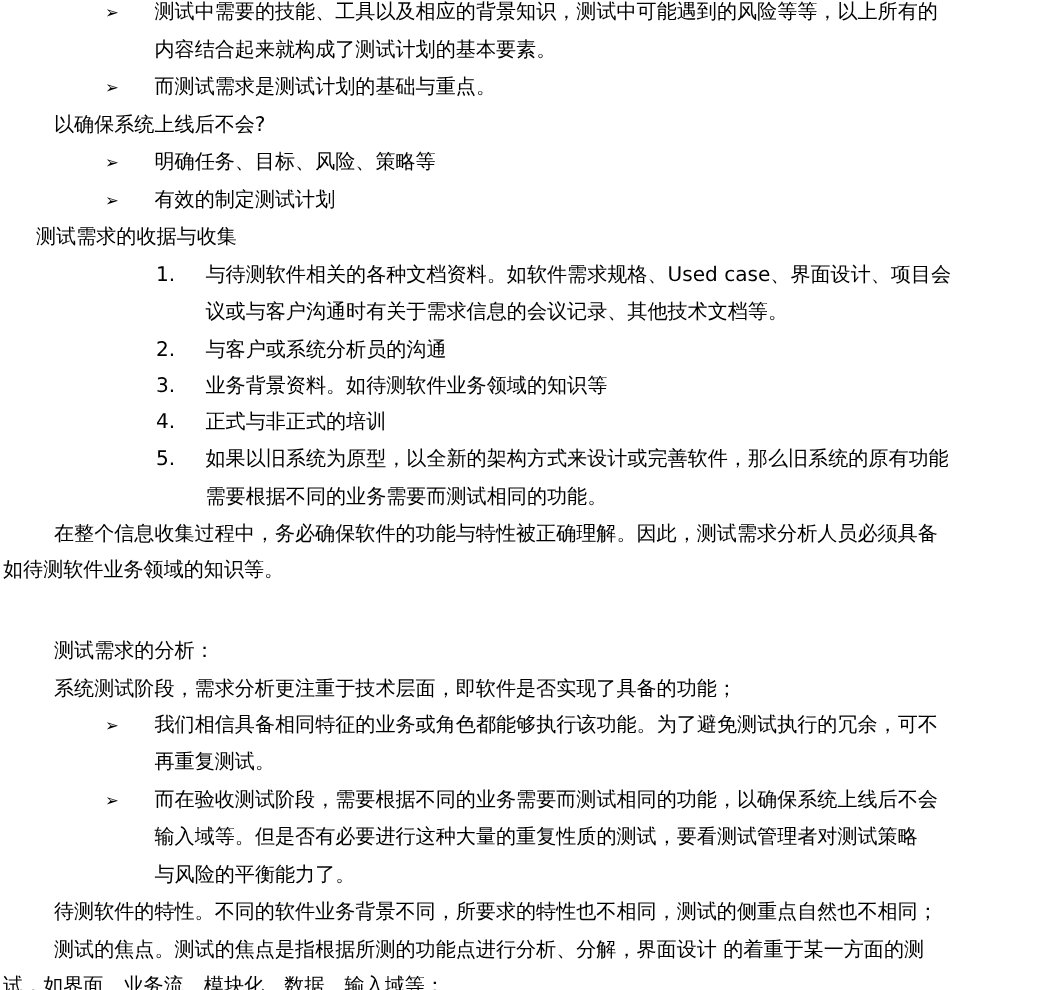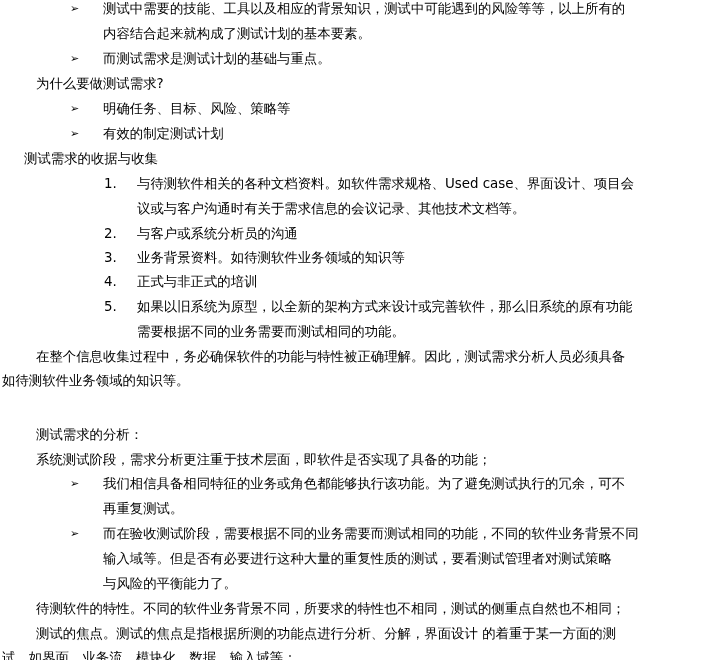--- a/index.html
+++ b/index.html
@@ -16,21 +16,21 @@
 <body>
 
 <div>
 
   <span class="bullet" style="top:-3px">➢</span>
   <div class="line" style="left:103px;top:-3px">测试中需要的技能、工具以及相应的背景知识，测试中可能遇到的风险等等，以上所有的</div>
   <div class="line" style="left:103px;top:22px">内容结合起来就构成了测试计划的基本要素。</div>
   <span class="bullet" style="top:47px">➢</span>
   <div class="line" style="left:103px;top:47px">而测试需求是测试计划的基础与重点。</div>
 
-  <div class="line" style="left:36px;top:72px">为什么要做测试需求?</div>
+  <div class="line" style="left:36px;top:72px">以确保系统上线后不会?</div>
   <span class="bullet" style="top:97px">➢</span>
   <div class="line" style="left:103px;top:97px">明确任务、目标、风险、策略等</div>
   <span class="bullet" style="top:122px">➢</span>
   <div class="line" style="left:103px;top:122px">有效的制定测试计划</div>
 
   <div class="line" style="left:24px;top:147px">测试需求的收据与收集</div>
   <span class="num" style="top:172px">1.</span>
   <div class="line" style="left:137px;top:172px">与待测软件相关的各种文档资料。如软件需求规格、Used case、界面设计、项目会</div>
   <div class="line" style="left:137px;top:197px">议或与客户沟通时有关于需求信息的会议记录、其他技术文档等。</div>
   <span class="num" style="top:222px">2.</span>
@@ -44,19 +44,19 @@
   <div class="line" style="left:137px;top:320px">需要根据不同的业务需要而测试相同的功能。</div>
   <div class="line" style="left:36px;top:345px">在整个信息收集过程中，务必确保软件的功能与特性被正确理解。因此，测试需求分析人员必须具备</div>
   <div class="line" style="left:2px;top:369px">如待测软件业务领域的知识等。</div>
 
   <div class="line" style="left:36px;top:423px">测试需求的分析：</div>
   <div class="line" style="left:36px;top:448px">系统测试阶段，需求分析更注重于技术层面，即软件是否实现了具备的功能；</div>
   <span class="bullet" style="top:472px">➢</span>
   <div class="line" style="left:103px;top:472px">我们相信具备相同特征的业务或角色都能够执行该功能。为了避免测试执行的冗余，可不</div>
   <div class="line" style="left:103px;top:497px">再重复测试。</div>
   <span class="bullet" style="top:522px">➢</span>
-  <div class="line" style="left:103px;top:522px">而在验收测试阶段，需要根据不同的业务需要而测试相同的功能，不同的软件业务背景不同</div>
+  <div class="line" style="left:103px;top:522px">而在验收测试阶段，需要根据不同的业务需要而测试相同的功能，以确保系统上线后不会</div>
   <div class="line" style="left:103px;top:547px">输入域等。但是否有必要进行这种大量的重复性质的测试，要看测试管理者对测试策略</div>
   <div class="line" style="left:103px;top:572px">与风险的平衡能力了。</div>
   <div class="line" style="left:36px;top:597px">待测软件的特性。不同的软件业务背景不同，所要求的特性也不相同，测试的侧重点自然也不相同；</div>
   <div class="line" style="left:36px;top:622px">测试的焦点。测试的焦点是指根据所测的功能点进行分析、分解，界面设计 的着重于某一方面的测</div>
   <div class="line" style="left:2px;top:646px">试，如界面、业务流、模块化、数据、输入域等；</div>
 </div>
 
 </body></html>

